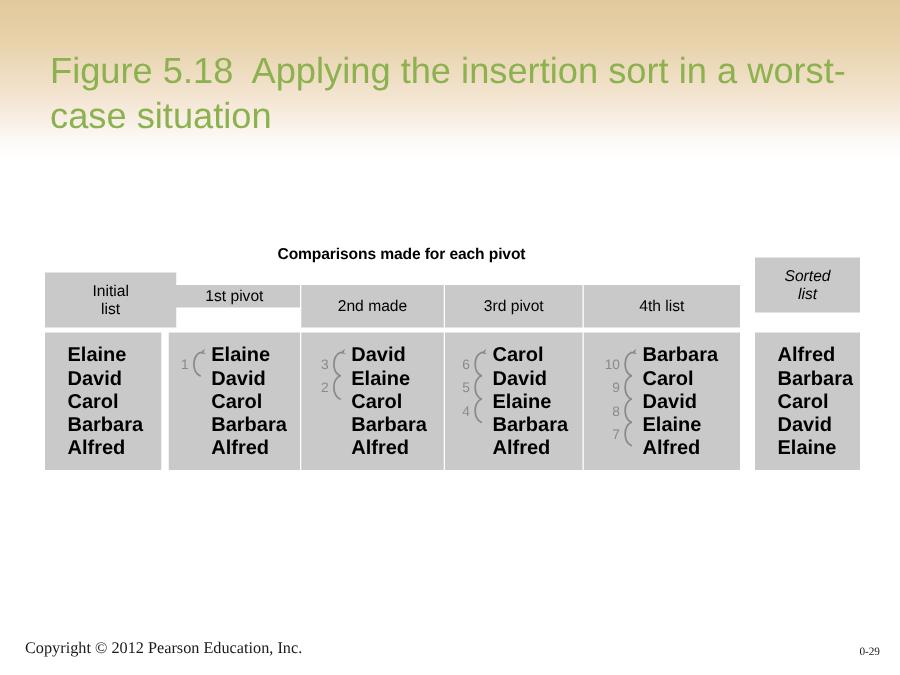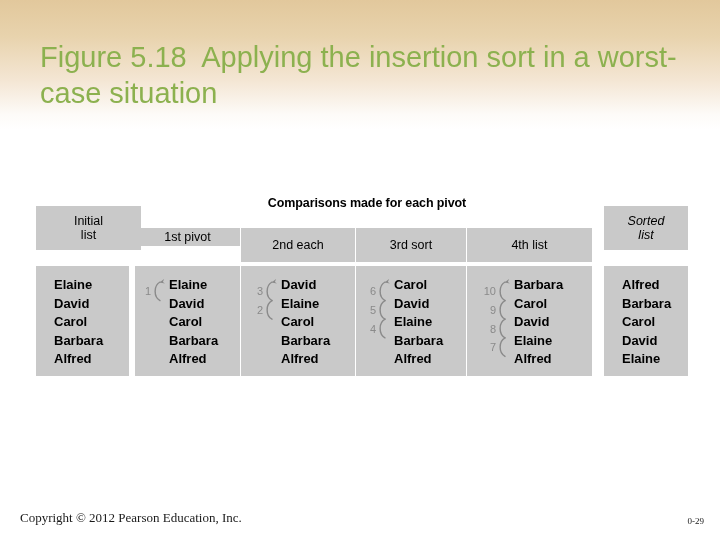--- a/index.html
+++ b/index.html
@@ -25,42 +25,42 @@
     white-space:pre-wrap;
     margin-top:20px;
   }
 
   
   #figure{
     position:absolute;left:36px;top:196px;width:652px;height:184px;
   }
   #figure-caption{
     position:absolute;left:186px;top:0px;width:290px;
-    text-align:center;
+    text-align:left;
     font-size:12.5px;font-weight:bold;color:#000;
     letter-spacing:-0.1px;
   }
 
   .col{position:absolute;top:0;}
   .col-head{
     background:#c9c9c9;
     color:#000;
     font-size:12.5px;
     text-align:center;
     display:flex;align-items:center;justify-content:center;
     line-height:1.16;
     white-space:pre-line;
   }
   .col-body{
     background:#c9c9c9;
     position:relative;
   }
   .names{
     position:absolute;
-    font-size:13px;
+    font-size:16px;
     color:#000;
     line-height:18.6px;
     white-space:pre-line;
     font-weight:600;
   }
   .marks{
     position:absolute;
     left:0;top:0;
   }
 
@@ -80,21 +80,21 @@
 <body>
 
 <div id="bg-gradient"></div>
 
 <div id="slide-title">Figure 5.18  Applying the insertion sort in a worst-case situation</div>
 
 <div id="figure">
   <div id="figure-caption">Comparisons made for each pivot</div>
   <div id="columns-host">
       <div class="col" style="left: 0px; width: 93px;">
-        <div class="col-head" style="position: absolute; left: 0px; top: 10px; width: 105px; height: 44px;">Initial
+        <div class="col-head" style="position: absolute; left: 0px; top: 22px; width: 105px; height: 44px;">Initial
 list</div>
         <div class="col-body" style="position: absolute; left: 0px; top: 70px; width: 93px; height: 110px;">
           <div class="names" style="left: 18px; top: 10px;">Elaine
 David
 Carol
 Barbara
 Alfred</div>
         </div>
       </div>
       <div class="col" style="left: 99px; width: 105px;">
@@ -106,38 +106,38 @@
 Barbara
 Alfred</div>
           <svg class="marks" width="105" height="110">
             <path d="M 25 16 C 18.5 19.5, 18.5 31.1, 25 34.6" fill="none" stroke="#8a8a8a" stroke-width="1.4" stroke-linecap="round"></path>
             <path d="M 24.5 16.5 l 4.6 -3.6 l -1.2 3.1 l 2.0 1.4 z" fill="#8a8a8a"></path>
             <text x="16" y="29.3" text-anchor="end" font-size="11" font-family="&quot;Liberation Sans&quot;, sans-serif" fill="#8a8a8a">1</text>
           </svg>
         </div>
       </div>
       <div class="col" style="left: 205px; width: 114px;">
-        <div class="col-head" style="position: absolute; left: 0px; top: 32px; width: 114px; height: 34px;">2nd each</div>
+        <div class="col-head" style="position: absolute; left: 0px; top: 32px; width: 114px; height: 34px;">2nd made</div>
         <div class="col-body" style="position: absolute; left: 0px; top: 70px; width: 114px; height: 110px;">
           <div class="names" style="left: 40px; top: 10px;">David
 Elaine
 Carol
 Barbara
 Alfred</div>
           <svg class="marks" width="114" height="110">
             <path d="M 31 16 C 24.5 19.5, 24.5 31.1, 31 34.6" fill="none" stroke="#8a8a8a" stroke-width="1.4" stroke-linecap="round"></path>
             <path d="M 30.5 16.5 l 4.6 -3.6 l -1.2 3.1 l 2.0 1.4 z" fill="#8a8a8a"></path>
             <text x="22" y="29.3" text-anchor="end" font-size="11" font-family="&quot;Liberation Sans&quot;, sans-serif" fill="#8a8a8a">3</text>
             <path d="M 31 34.6 C 24.5 38.1, 24.5 49.7, 31 53.2" fill="none" stroke="#8a8a8a" stroke-width="1.4" stroke-linecap="round"></path>
             <text x="22" y="47.900000000000006" text-anchor="end" font-size="11" font-family="&quot;Liberation Sans&quot;, sans-serif" fill="#8a8a8a">2</text>
           </svg>
         </div>
       </div>
       <div class="col" style="left: 320px; width: 110px;">
-        <div class="col-head" style="position: absolute; left: 0px; top: 32px; width: 110px; height: 34px;">3rd sort</div>
+        <div class="col-head" style="position: absolute; left: 0px; top: 32px; width: 110px; height: 34px;">3rd pivot</div>
         <div class="col-body" style="position: absolute; left: 0px; top: 70px; width: 110px; height: 110px;">
           <div class="names" style="left: 38px; top: 10px;">Carol
 David
 Elaine
 Barbara
 Alfred</div>
           <svg class="marks" width="110" height="110">
             <path d="M 29 16 C 22.5 19.5, 22.5 31.1, 29 34.6" fill="none" stroke="#8a8a8a" stroke-width="1.4" stroke-linecap="round"></path>
             <path d="M 28.5 16.5 l 4.6 -3.6 l -1.2 3.1 l 2.0 1.4 z" fill="#8a8a8a"></path>
             <text x="20" y="29.3" text-anchor="end" font-size="11" font-family="&quot;Liberation Sans&quot;, sans-serif" fill="#8a8a8a">6</text>

